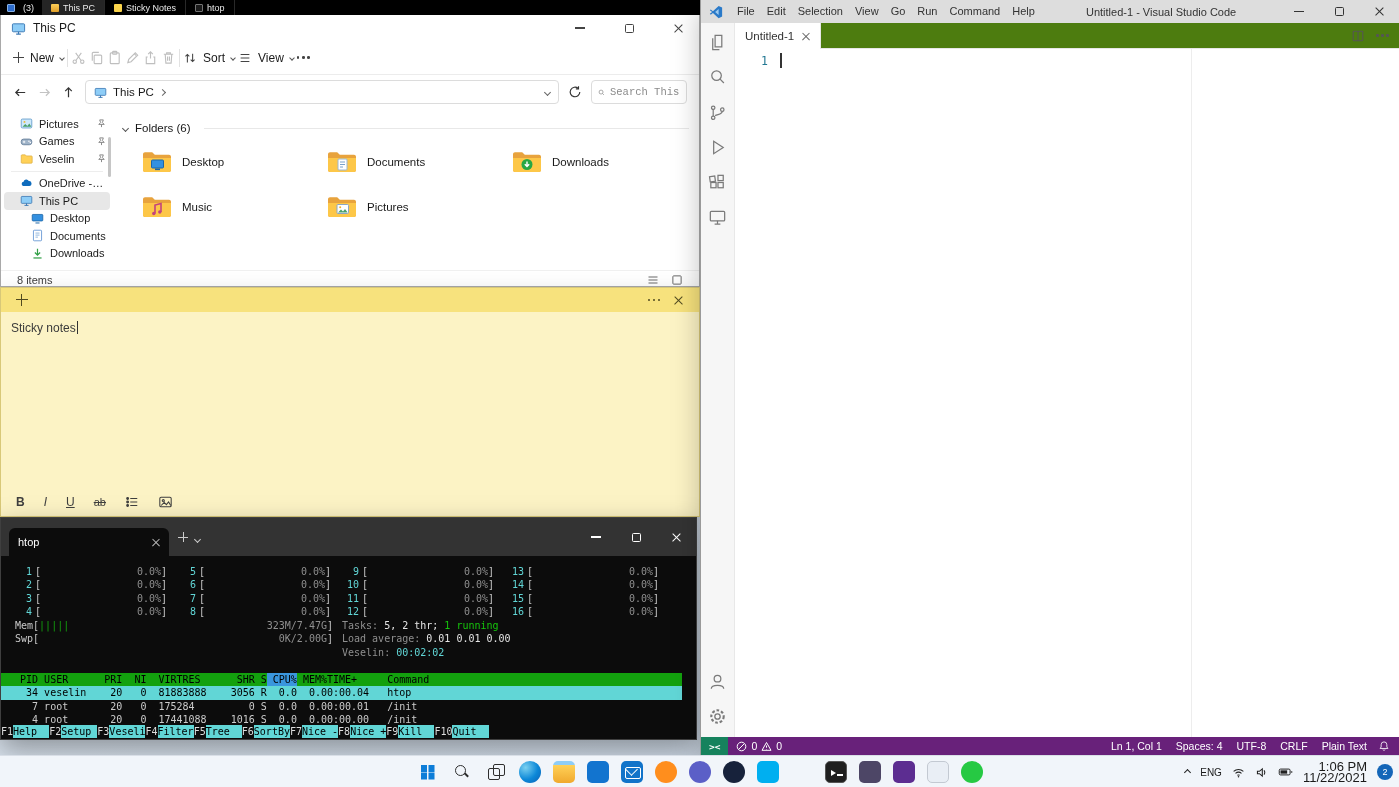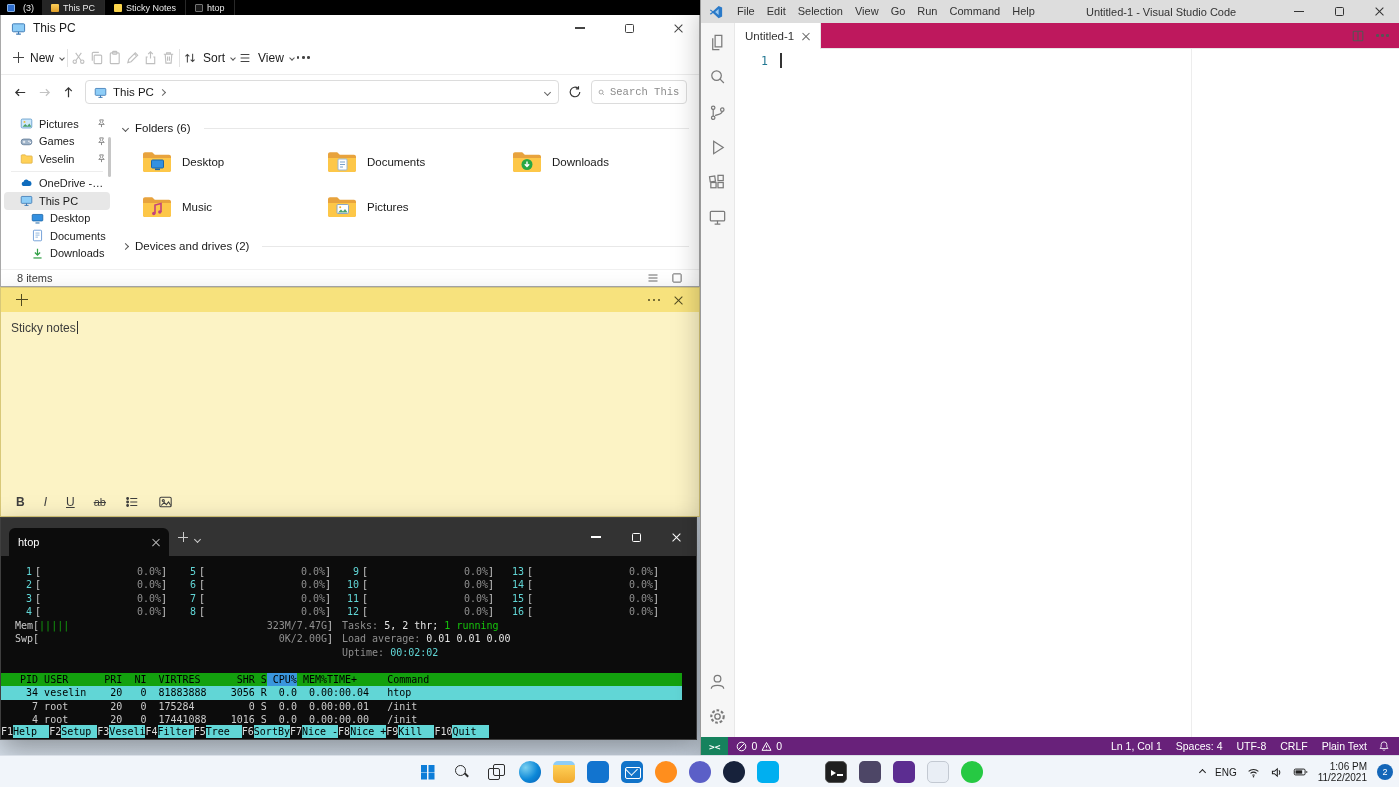--- a/index.html
+++ b/index.html
@@ -63,21 +63,21 @@
   .ex-item .pin{color:#8a8a8a;flex-shrink:0}
   .ex-side .sepline{height:1px;background:#ededed;margin:3px 10px}
   .ex-scroll{position:absolute;right:2px;top:28px;width:3px;height:40px;border-radius:2px;background:#c6c6c6}
   .ex-main{flex:1;padding:10px 10px 0 10px;min-width:0}
   .grp{display:flex;align-items:center;gap:7px;height:18px;color:#191919;font-size:11.5px}
   .grp .chev{color:#555}
   .grp .rule{flex:1;height:1px;background:#e8e8e8;margin-left:6px}
   .tiles{display:grid;grid-template-columns:repeat(3,185px);row-gap:9px;margin:7px 0 12px 18px}
   .tile{display:flex;align-items:center;gap:9px;height:36px}
   .tile .nm{font-size:11.5px;color:#191919}
-  .ex-status{height:16px;border-top:1px solid #f0f0f0;display:flex;align-items:center;padding:8px 16px;font-size:11px;color:#3c3c3c}
+  .ex-status{height:16px;border-top:1px solid #f0f0f0;display:flex;align-items:flex-end;padding:0 16px;font-size:11px;color:#3c3c3c}
   .ex-status .sp{flex:1}
   .ex-status .vico{color:#666;margin-left:12px}
 
   
   .sticky{position:absolute;left:0;top:287px;width:700px;height:230px;background:#fcf3c5;border:1px solid #d8c878;display:flex;flex-direction:column;box-shadow:0 10px 24px rgba(0,0,0,.2)}
   .st-head{height:24px;background:#f7e27d;display:flex;align-items:center;padding:0 9px;color:#5e5425}
   .st-head .sp{flex:1}
   .st-head .hb{display:flex;align-items:center;justify-content:center;width:24px;height:100%;color:#514a20}
   .st-body{flex:1;padding:9px 10px;font-size:12px;color:#3b3b3b}
   .st-caret{display:inline-block;width:1px;height:13px;background:#333;vertical-align:-2px;margin-left:1px}
@@ -135,21 +135,21 @@
   .vs-menu{display:flex;margin-left:8px}
   .vs-menu span{padding:0 6px;font-size:11px;color:#333;line-height:23px}
   .vs-wtitle{position:absolute;left:385px;font-size:11px;color:#333;white-space:nowrap}
   .vs-title .sp{flex:1}
   .vs-title .winbtn{width:40px;color:#333}
   .vs-main{flex:1;display:flex;min-height:0}
   .vs-activity{width:34px;background:#f6f6f6;border-right:1px solid #e8e8e8;display:flex;flex-direction:column;align-items:center;padding:9px 0 10px 0;gap:14px;flex-shrink:0}
   .vs-activity .aico{color:#7a7a7a}
   .vs-activity .sp{flex:1}
   .vs-editor-col{flex:1;display:flex;flex-direction:column;min-width:0}
-  .vs-tabbar{height:26px;background:#be185d;border-bottom:1px solid #e7e7e7;display:flex;align-items:center}
+  .vs-tabbar{height:26px;background:#4d7c0f;border-bottom:1px solid #e7e7e7;display:flex;align-items:center}
   .vs-tab{height:26px;background:#fff;border-right:1px solid #e7e7e7;display:flex;align-items:center;gap:8px;padding:0 10px;font-size:11.5px;color:#333}
   .vs-tab .xico{width:8px;height:8px;color:#666}
   .vs-tabbar .sp{flex:1}
   .vs-acts{display:flex;gap:11px;padding-right:10px;color:#555;align-items:center}
   .vs-editor{flex:1;position:relative;background:#fff}
   .vs-ln{position:absolute;left:26px;top:5px;font-family:"DejaVu Sans Mono",monospace;font-size:11.5px;color:#237893}
   .vs-caret{position:absolute;left:45px;top:4px;width:1.5px;height:15px;background:#333}
   .vs-ruler{position:absolute;left:456px;top:0;bottom:0;width:1px;background:#ededed}
   .vs-status{height:18px;background:#68217a;display:flex;align-items:center;color:#fff;font-size:10.5px;flex-shrink:0}
   .vs-remote{height:100%;background:#16825d;display:flex;align-items:center;padding:0 8px;font-family:"DejaVu Sans Mono",monospace;font-size:9.5px;font-weight:bold}
@@ -177,21 +177,21 @@
   .tb-ico.windows-terminal{border:1px solid #555}
   .tb-ico.windows-terminal::before{content:"";position:absolute;left:5px;top:8px;border-left:5px solid #fff;border-top:3.5px solid transparent;border-bottom:3.5px solid transparent}
   .tb-ico.windows-terminal::after{content:"";position:absolute;left:11px;bottom:6px;width:6px;height:2px;background:#fff}
   .tb-ico.mail::before{content:"";position:absolute;left:4px;top:6px;width:14px;height:10px;border:1.5px solid #fff;border-radius:2px}
   .tb-ico.mail::after{content:"";position:absolute;left:5px;top:4px;width:8px;height:8px;border-right:1.5px solid #fff;border-bottom:1.5px solid #fff;transform:translateX(1px) rotate(45deg)}
   .tb-ico.notepad{border:1px solid #c3c9d2}
   .tray{position:absolute;right:6px;top:0;height:32px;display:flex;align-items:center;gap:10px}
   .tray .chev{color:#222;width:5px;height:5px}
   .tray-lang{font-size:10px;color:#1a1a1a}
   .tray-ico{color:#222;display:flex;align-items:center}
-  .clock{text-align:right;font-size:10px;color:#1a1a1a;line-height:11.5px}
+  .clock{text-align:right;font-size:13px;color:#1a1a1a;line-height:11.5px}
   .notif{width:16px;height:16px;border-radius:50%;background:#1466b8;color:#fff;font-size:9px;display:flex;align-items:center;justify-content:center}
 </style>
 </head>
 <body>
 
 <div class="screen">
 
   <div class="tabstrip">
     <span class="ts-gicon"></span>
     <span>(3)</span>
@@ -459,25 +459,20 @@
                 <path d="M2 5.2C2 4.1 2.9 3.2 4 3.2h7.2l2.6 2.6H28c1.1 0 2 .9 2 2V21c0 1.1-.9 2-2 2H4c-1.1 0-2-.9-2-2z" fill="#e8a33d"></path>
                 <path d="M2 9h28v12c0 1.1-.9 2-2 2H4c-1.1 0-2-.9-2-2z" fill="#fdc748"></path>
                 <rect x="11" y="10.5" width="11.5" height="9" rx="1" fill="#fff" stroke="#8aa6c4"></rect>
                 <circle cx="14.2" cy="13.2" r="1" fill="#f0b429"></circle>
                 <path d="m12 18.5 3-3 2 2 2-2.5 2.7 3.5z" fill="#4aa06a"></path>
               </svg>
             <span class="nm">Pictures</span>
           </div>
         </div>
 
-        <div class="grp">
-          <span class="chev right"></span>
-          <span>Devices and drives (2)</span>
-          <span class="rule"></span>
-        </div>
       </div>
     </div>
 
     <div class="ex-status">
       <span>8 items</span>
       <span class="sp"></span>
       <span class="vico">
           <svg width="12" height="12" viewBox="0 0 16 16" fill="none" stroke="currentColor" stroke-width="1.3">
             <path d="M2 4h12M2 8h12M2 12h12"></path>
           </svg>
@@ -592,21 +587,21 @@
 
       <div class="mline" style="left:14px;top:64px">
         <span class="mlabel">Mem</span><span class="mbr">[</span><span class="bars">|||||</span><span class="mfill"></span><span class="mval">323M/7.47G</span><span class="mbr">]</span>
       </div>
       <div class="mline" style="left:14px;top:77.4px">
         <span class="mlabel">Swp</span><span class="mbr">[</span><span class="mfill"></span><span class="mval">0K/2.00G</span><span class="mbr">]</span>
       </div>
 
       <div class="tline" style="top:64px"><span class="dim">Tasks:</span><span class="val"> 5, 2 thr;</span><span class="grn"> 1 running</span></div>
       <div class="tline" style="top:77.4px"><span class="dim">Load average:</span><span class="val"> 0.01 0.01 0.00</span></div>
-      <div class="tline" style="top:90.8px"><span class="dim">Uptime:</span><span class="cyn"> 00:02:02</span></div>
+      <div class="tline" style="top:90.8px"><span class="dim">Veselin:</span><span class="cyn"> 00:02:02</span></div>
 
       <div class="prow phead" style="top:117px">
         <span class="c1">PID</span><span class="c2">USER</span><span class="c3">PRI</span><span class="c4">NI</span><span class="c5">VIRT</span><span class="c6">RES</span><span class="c7">SHR</span><span class="c8">S</span><span class="c9 hl">CPU%</span><span class="c10">MEM%</span><span class="c11">TIME+</span><span class="c12">Command</span>
       </div>
 
       <div style="position:absolute;left:0;top:130.4px;right:0">
 
           <div class="prow sel" style="position:relative">
             <span class="c1">34</span><span class="c2">veselin</span><span class="c3">20</span><span class="c4">0</span><span class="c5">8188</span><span class="c6">3888</span><span class="c7">3056</span><span class="c8">R</span><span class="c9">0.0</span><span class="c10">0.0</span><span class="c11">0:00.04</span><span class="c12">htop</span>
           </div>

